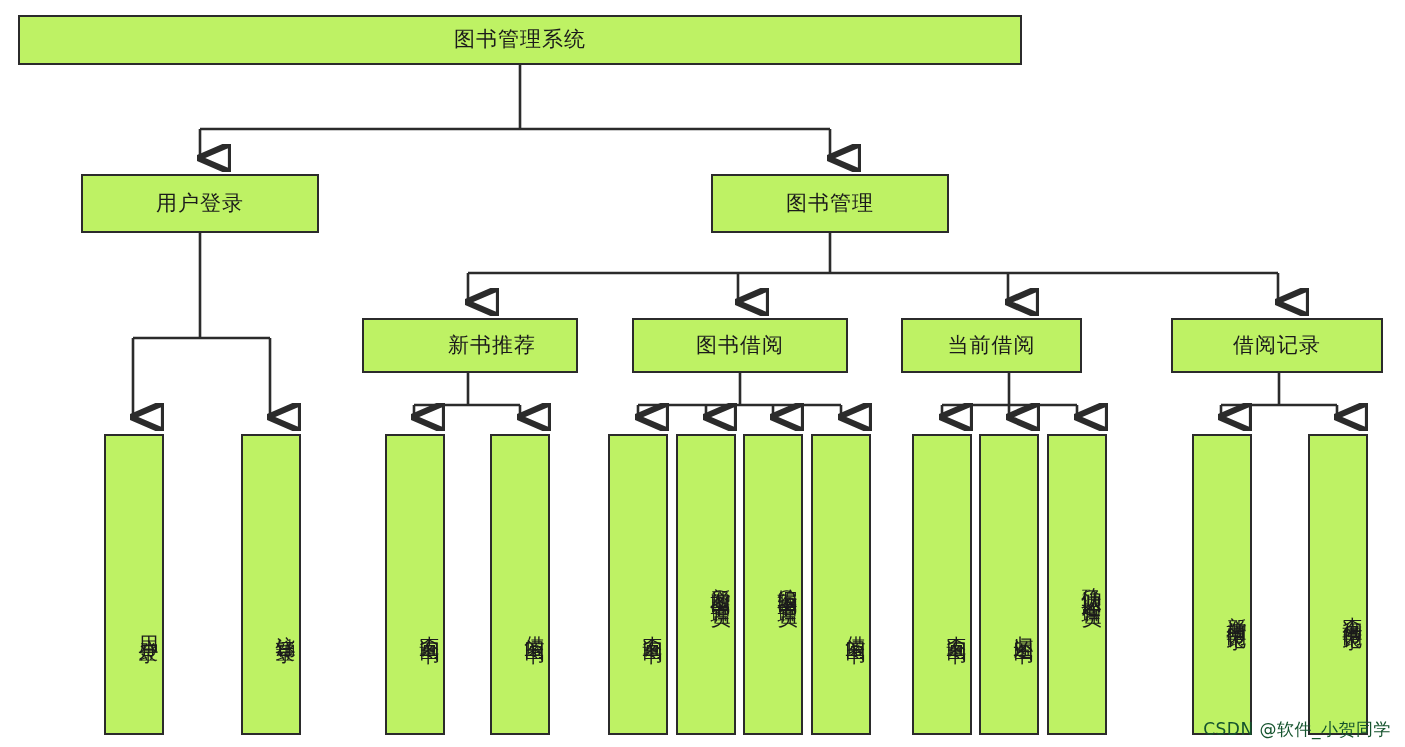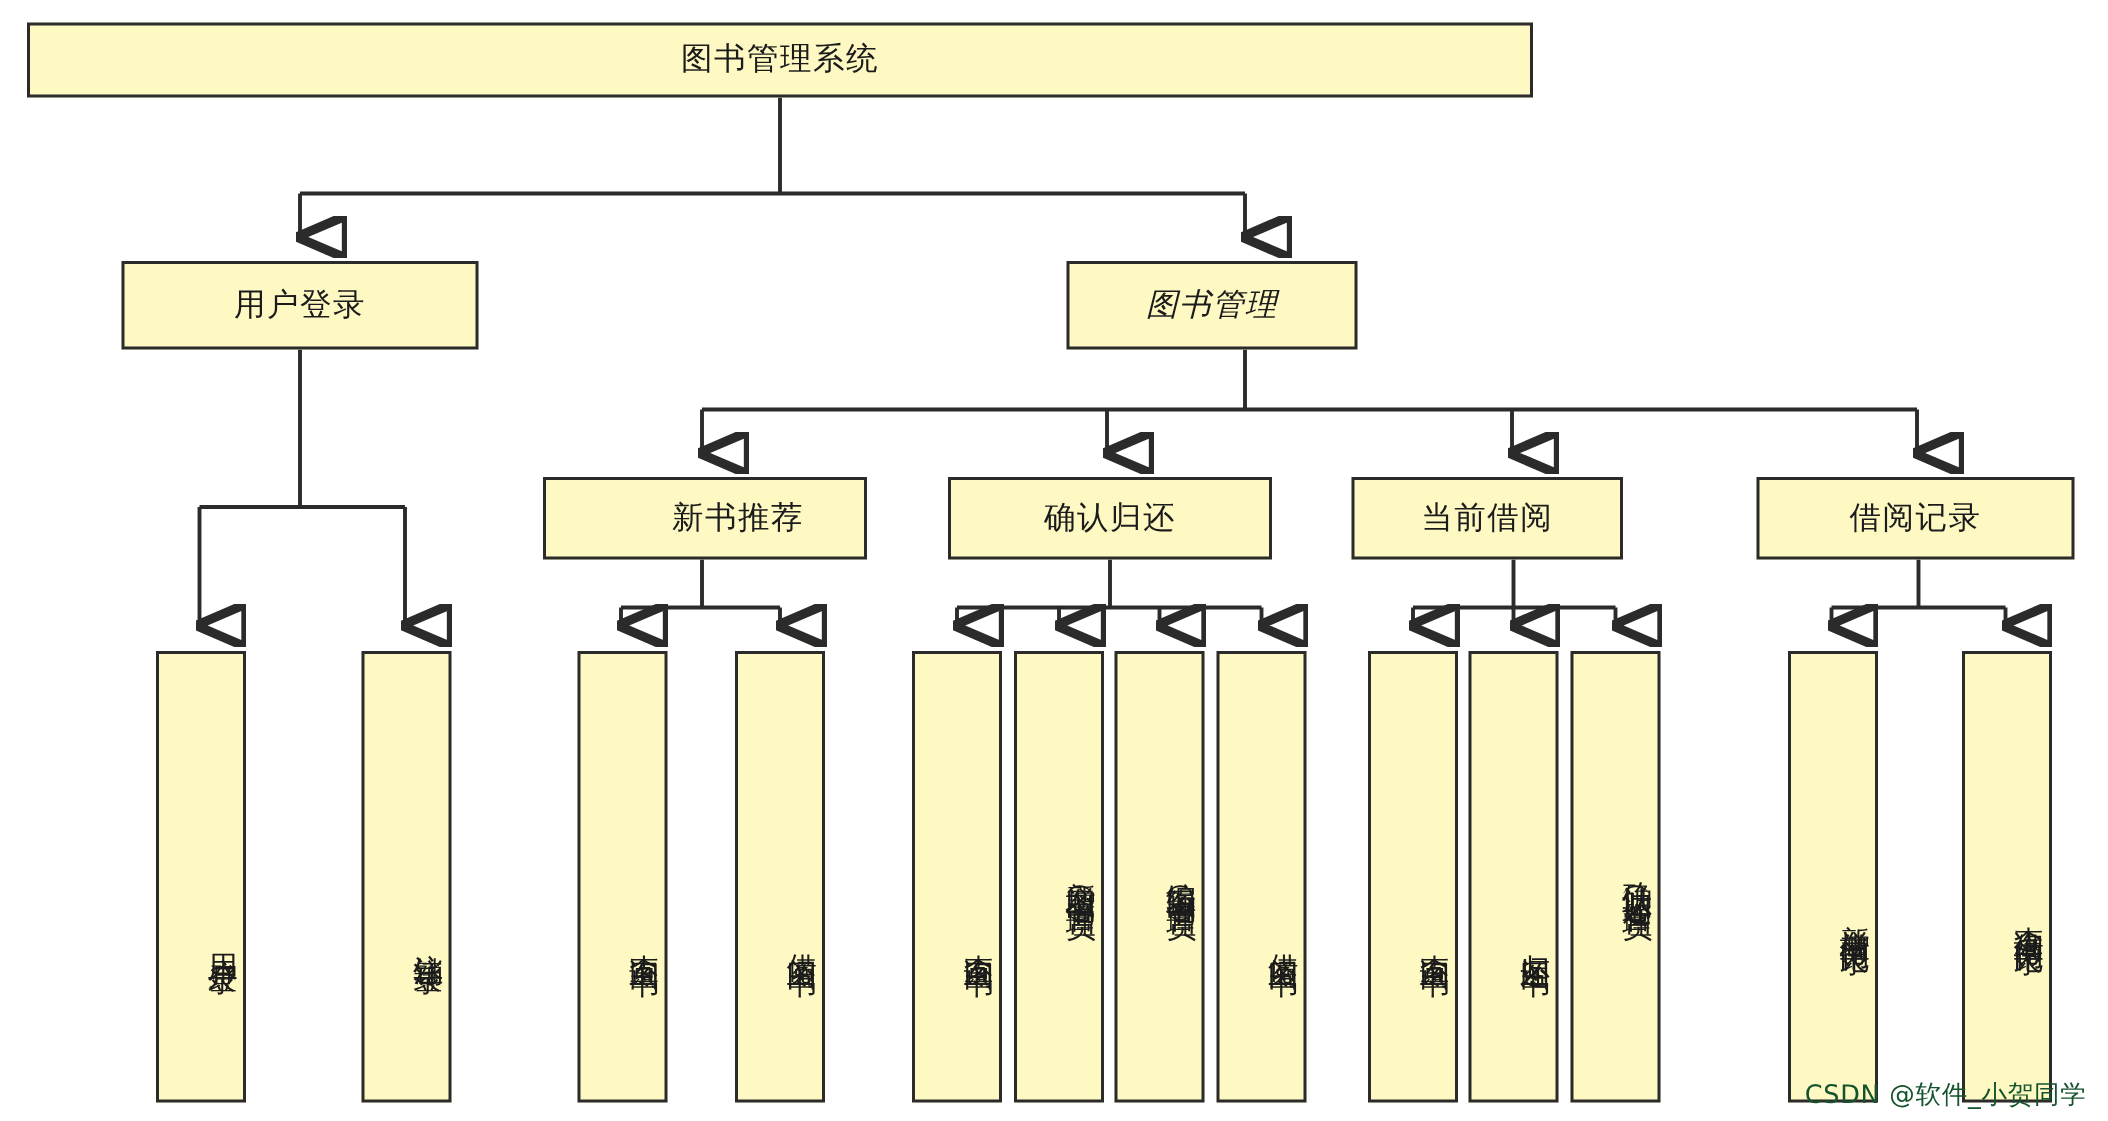--- a/index.html
+++ b/index.html
@@ -12,21 +12,21 @@
     position:relative;
   }
   #diagram{
     position:absolute;
     left:0;top:0;
     width:1405px;height:747px;
   }
   .node{
     position:absolute;
     box-sizing:border-box;
-    background:#fef9c3;
+    background:#bef264;
     border:2px solid #2b2b2b;
     display:flex;
     align-items:center;
     justify-content:center;
     color:#1b1b1b;
   }
   .node.horiz{
     font-size:21px;
     line-height:1.2;
     letter-spacing:1px;
@@ -119,25 +119,25 @@
     <line x1="1279" y1="373" x2="1279" y2="405"></line>
     <line x1="1221" y1="405" x2="1337" y2="405"></line>
     <line x1="1221" y1="405" x2="1221" y2="417" marker-end="url(#arrow)"></line>
     <line x1="1337" y1="405" x2="1337" y2="417" marker-end="url(#arrow)"></line>
   </svg>
 
   <div class="node horiz" style="left:18px;top:15px;width:1004px;height:50px;">图书管理系统</div>
 
   <div class="node horiz" style="left:81px;top:174px;width:238px;height:59px;">用户登录</div>
 
-  <div class="node horiz" style="left:711px;top:174px;width:194px;height:59px;font-style:italic;">图书管理</div>
+  <div class="node horiz" style="left:711px;top:174px;width:238px;height:59px;">图书管理</div>
 
   <div class="node horiz" style="left:362px;top:318px;width:216px;height:55px;padding-left:44px;">新书推荐</div>
 
-  <div class="node horiz" style="left:632px;top:318px;width:216px;height:55px;">确认归还</div>
+  <div class="node horiz" style="left:632px;top:318px;width:216px;height:55px;">图书借阅</div>
 
   <div class="node horiz" style="left:901px;top:318px;width:181px;height:55px;">当前借阅</div>
 
   <div class="node horiz" style="left:1171px;top:318px;width:212px;height:55px;">借阅记录</div>
 
   <div class="node vert" style="left:104px;top:434px;width:60px;height:301px;padding-top:82px;">用户登录</div>
 
   <div class="node vert" style="left:241px;top:434px;width:60px;height:301px;padding-top:82px;">注销登录</div>
 
   <div class="node vert" style="left:385px;top:434px;width:60px;height:301px;padding-top:82px;">查询图书</div>

